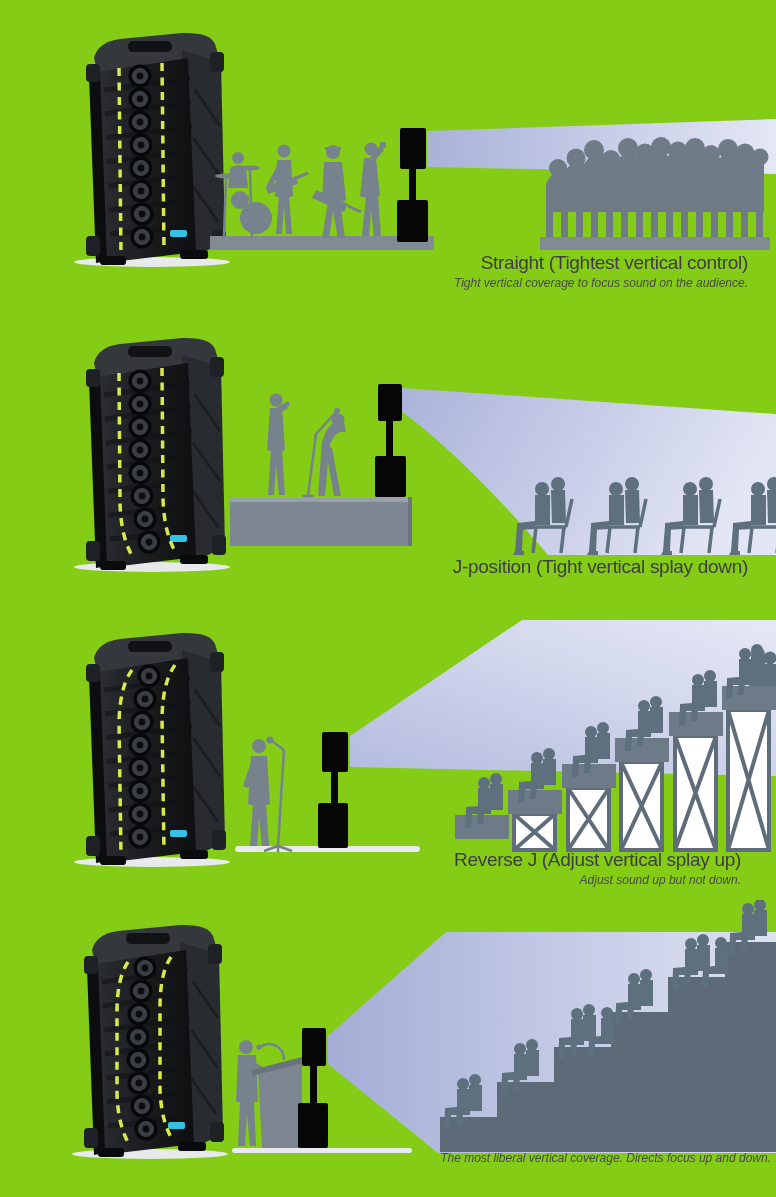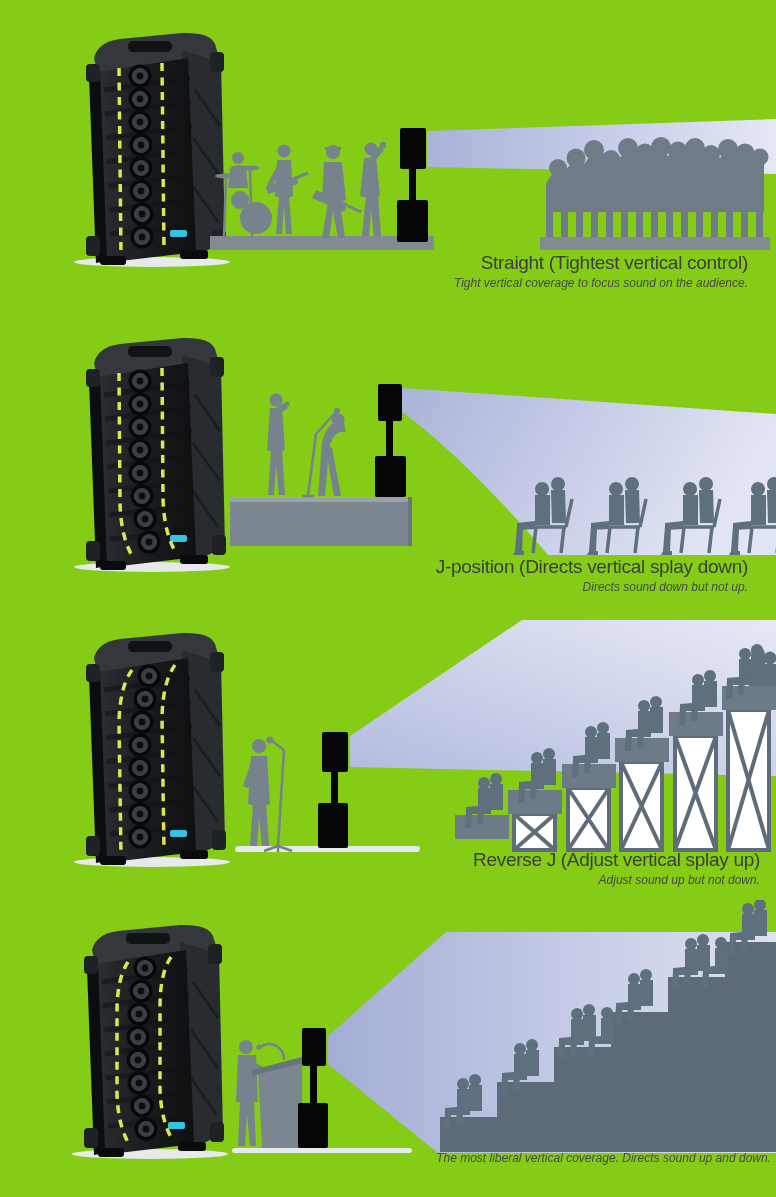--- a/index.html
+++ b/index.html
@@ -4,21 +4,21 @@
 <style>
   html,body{margin:0;padding:0;background:#ffffff;}
   .page{position:relative;width:776px;height:1197px;background:#84cc16;overflow:hidden;
         font-family:"Liberation Sans",sans-serif;}
   .scene{position:absolute;left:0;}
   .caption{position:absolute;text-align:right;}
   .caption .t{font-size:19px;color:#3d3e40;letter-spacing:-0.3px;line-height:1.15;}
   .caption .s{font-size:12px;font-style:italic;color:#48494b;margin-top:2px;line-height:1.2;}
   .c1{top:252px;right:28px;}
   .c2{top:556px;right:28px;}
-  .c3{top:849px;right:16px;text-align:right;}
+  .c3{top:849px;right:35px;text-align:right;}
   .c4{top:1149px;right:5px;}
 </style>
 </head>
 <body>
 
 <div class="page">
 
 <svg width="0" height="0" style="position:absolute" aria-hidden="true">
   <defs>
     <linearGradient id="towerG" x1="0" y1="0" x2="1" y2="0">
@@ -217,22 +217,21 @@
     <rect x="375" y="156" width="31" height="41" rx="2"></rect>
   </g>
   <g>
     <use href="#pairChair" x="536" y="253"></use>
     <use href="#pairChair" x="610" y="253"></use>
     <use href="#pairChair" x="684" y="253"></use>
     <use href="#pairChair" x="752" y="253"></use>
   </g>
 </svg>
 <div class="caption c2">
-  <div class="t">J-position (Directs vertical splay down)</div>
-  <div class="s">Directs sound down but not up.</div>
+  <div class="t">J-position (Tight vertical splay down)</div>
 </div>
 
 <svg class="scene" style="top:600px" width="776" height="300" viewBox="0 0 776 300">
   <defs>
     <linearGradient id="b3" x1="0" y1="1" x2="1" y2="0">
       <stop offset="0" stop-color="#b3bbde"></stop>
           <stop offset="0.6" stop-color="#d3d8ed"></stop>
           <stop offset="1" stop-color="#e6e8f5"></stop>
     </linearGradient>
   </defs>
@@ -370,16 +369,16 @@
       <use href="#sitpair" x="574" y="147"></use>
       <use href="#sitpair" x="631" y="112"></use>
       <use href="#sitpair" x="688" y="77"></use>
       <use href="#sitpair" x="745" y="42"></use>
       <use href="#sit" x="604" y="146"></use>
       <use href="#sit" x="718" y="76"></use>
     </g>
   </g>
 </svg>
 <div class="caption c4">
-  <div class="s">The most liberal vertical coverage. Directs sound up and down.</div>
+  <div class="s">The most liberal vertical coverage. Directs focus up and down.</div>
 </div>
 
 </div>
 
 </body></html>

